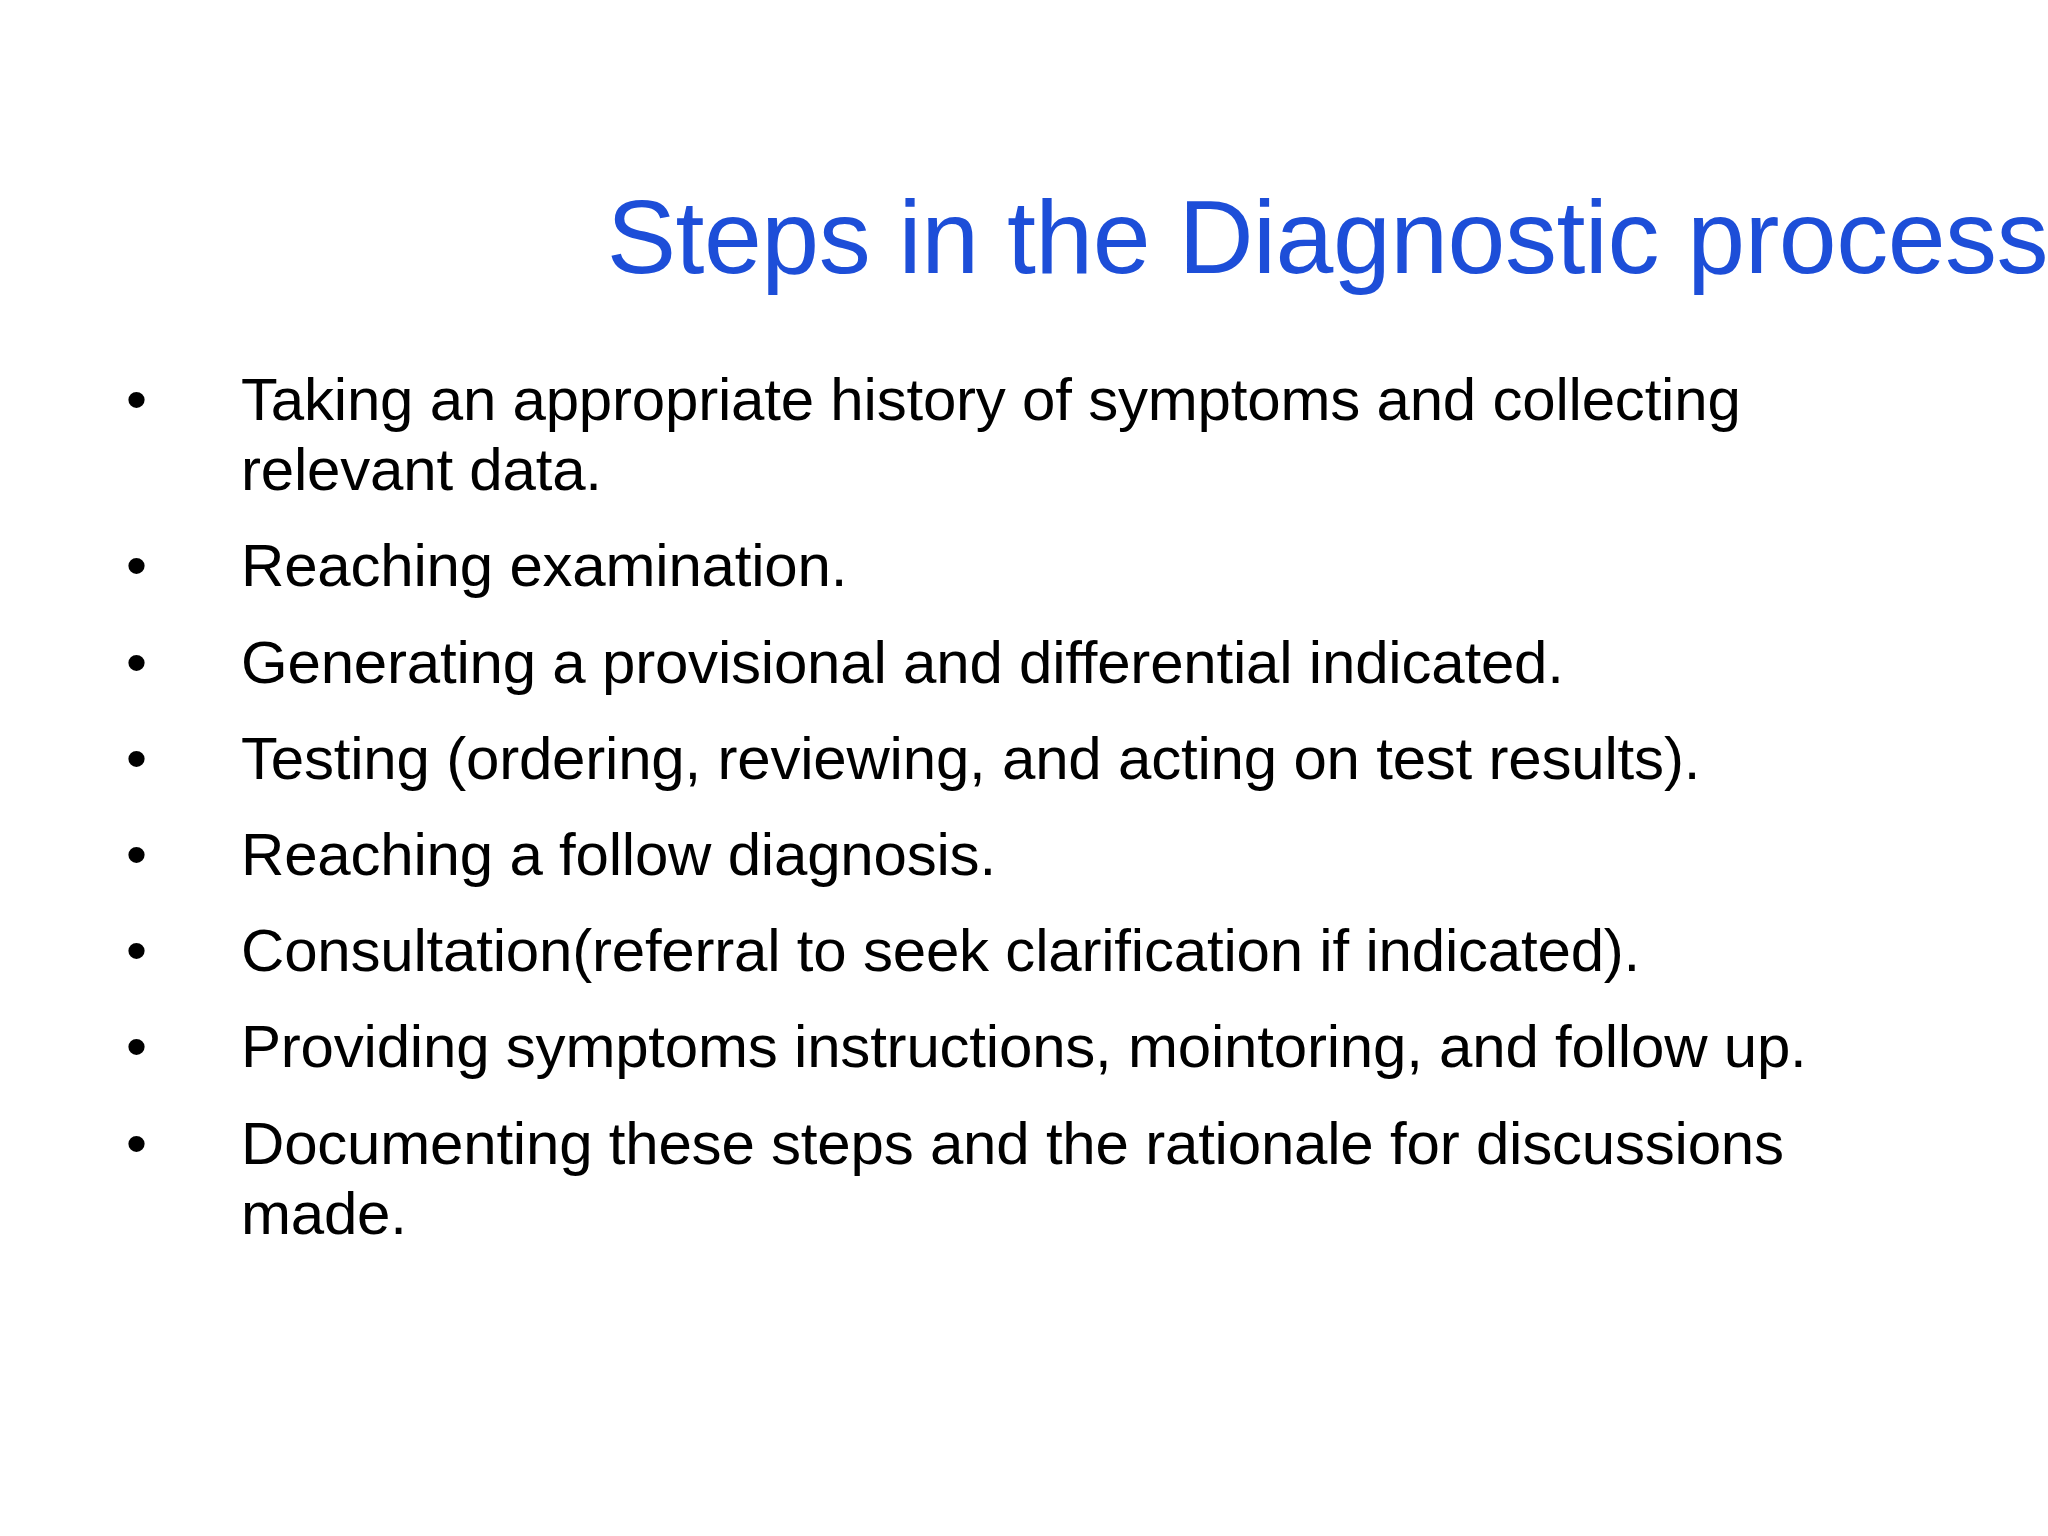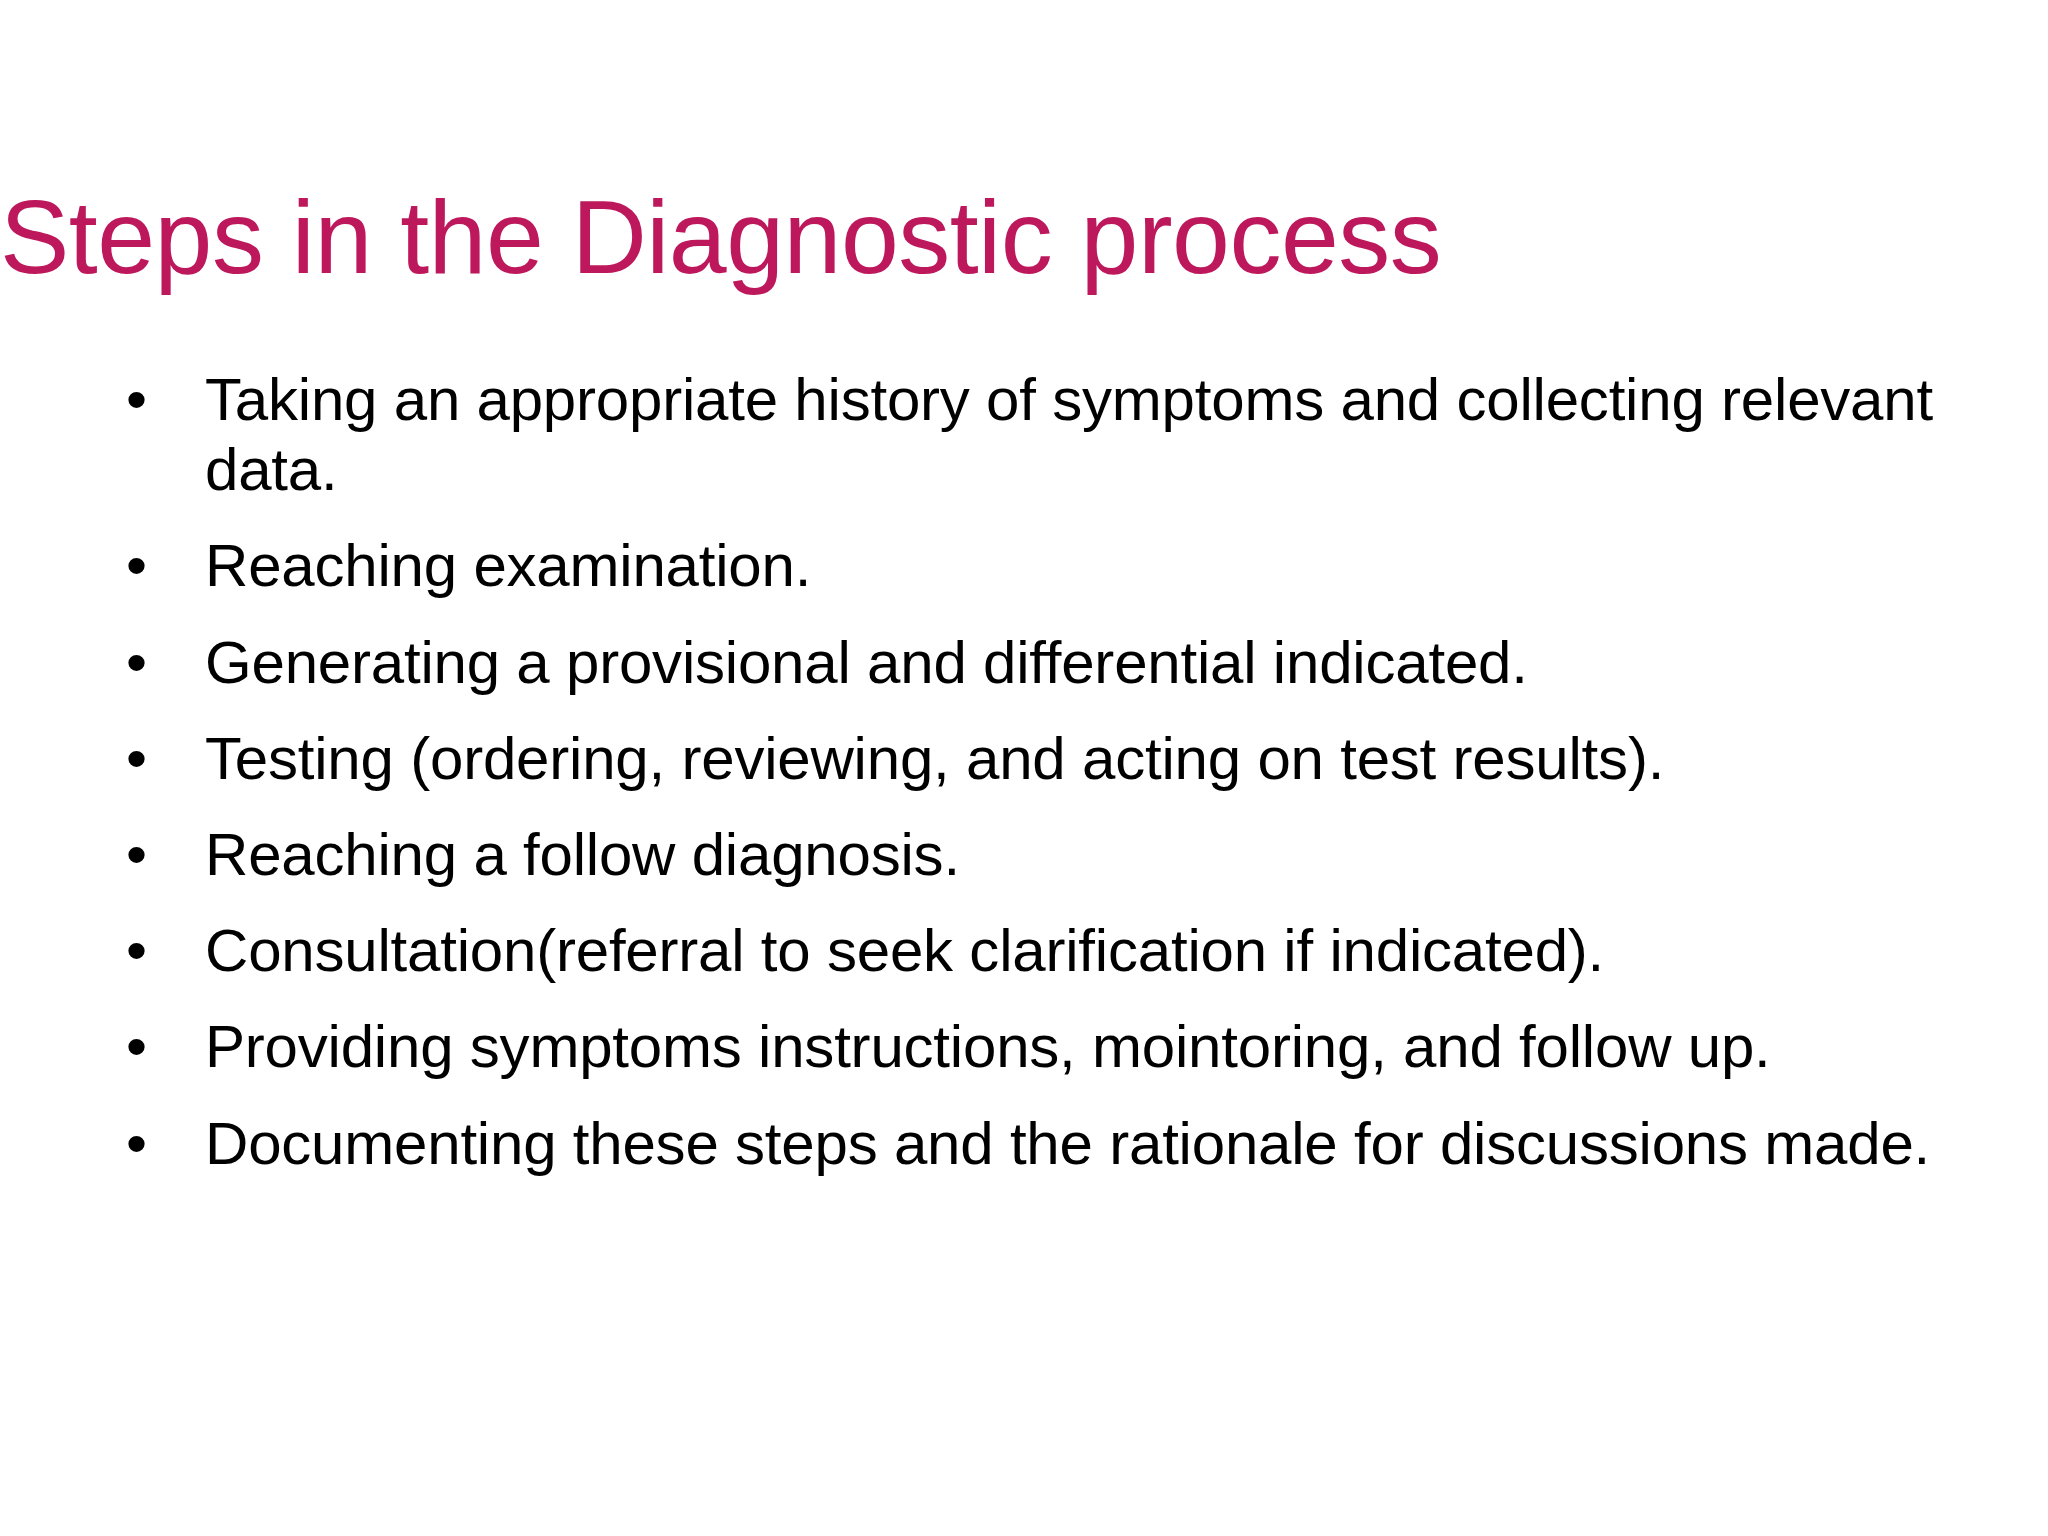--- a/index.html
+++ b/index.html
@@ -17,22 +17,22 @@
     height: 1536px;
     background: #ffffff;
     overflow: hidden;
     box-sizing: border-box;
   }
   .slide-title {
     position: absolute;
     left: 0;
     top: 108px;
     width: 2048px;
-    text-align: left;
-    color: #be185d;
+    text-align: right;
+    color: #1d4ed8;
     font-family: "Liberation Sans", sans-serif;
     font-size: 104px;
     font-weight: normal;
     line-height: 1.15;
     letter-spacing: -0.5px;
     white-space: nowrap;
   }
   .body-list {
     position: absolute;
     left: 110px;
@@ -62,20 +62,21 @@
     left: 16px;
     top: 0;
     width: 40px;
     color: #000000;
     font-size: 60px;
     line-height: 1.17;
     text-align: left;
   }
   .bullet-text {
     display: block;
+    margin-left: 36px;
   }
 </style>
 </head>
 <body>
 
 <div class="slide">
 
   <h1 class="slide-title">Steps in the Diagnostic process</h1>
 
   <ul class="body-list">

